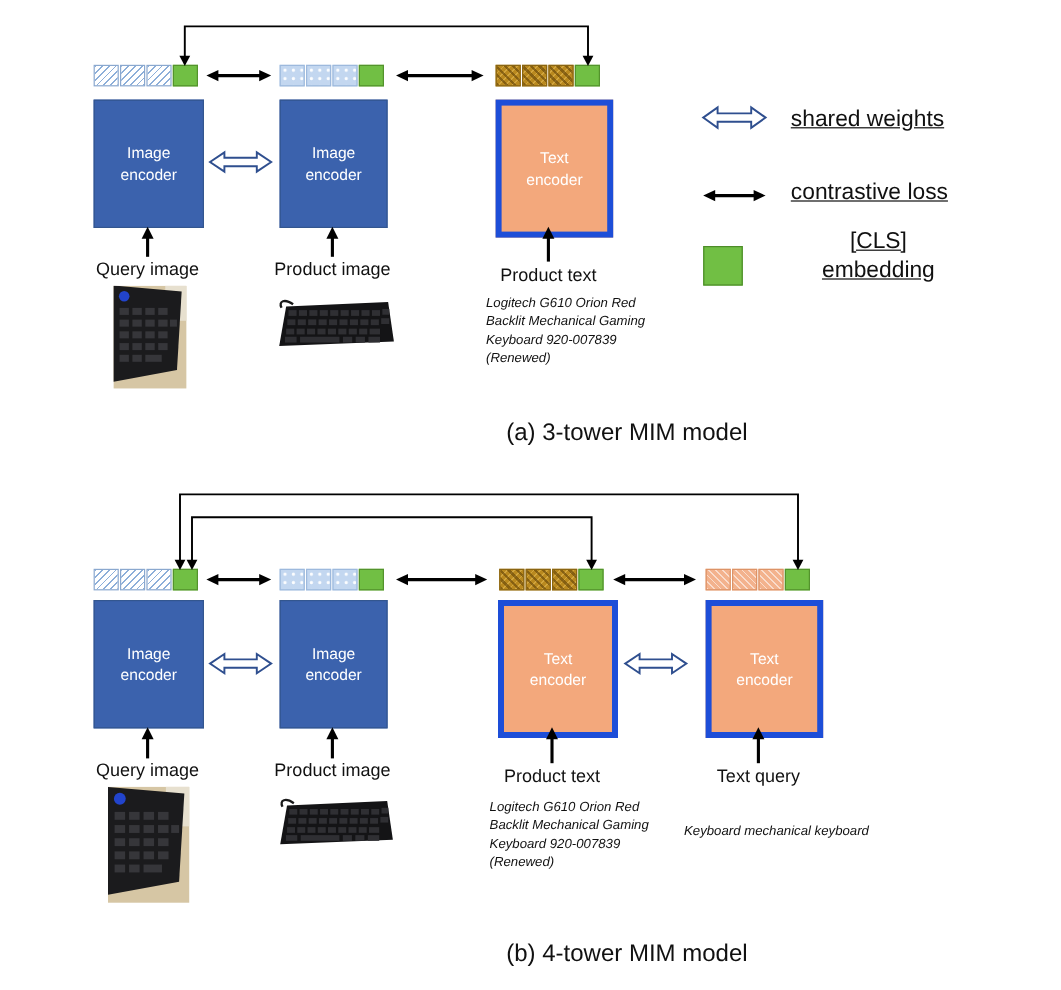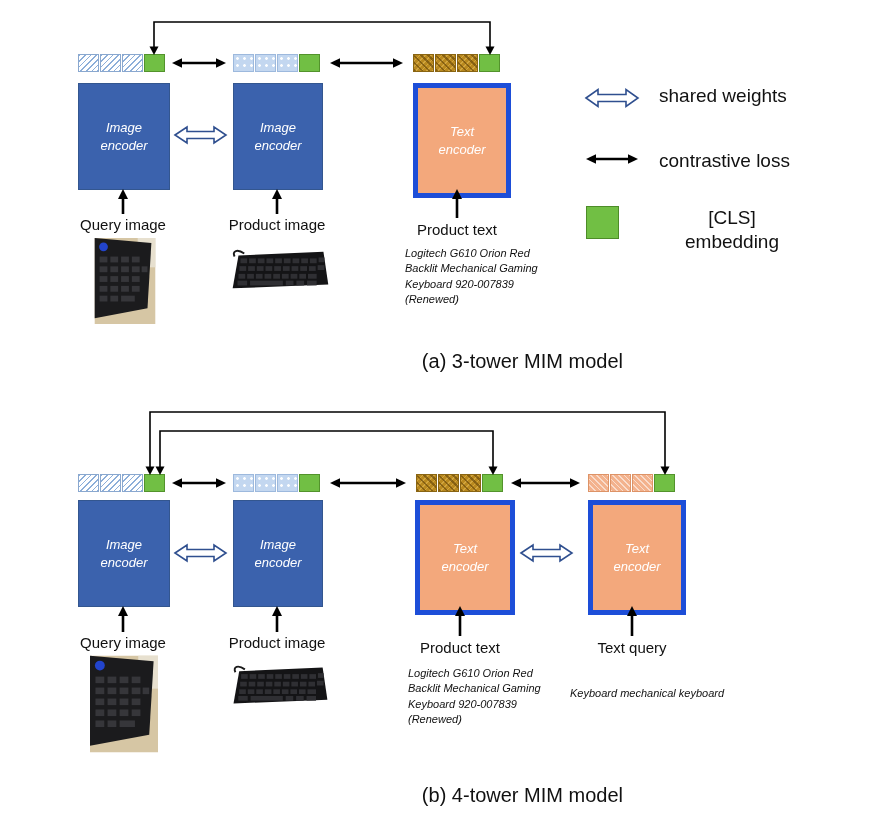--- a/index.html
+++ b/index.html
@@ -3,41 +3,41 @@
 <meta charset="utf-8">
 <style>
   html,body{margin:0;padding:0;background:#ffffff;font-family:"Liberation Sans",sans-serif;color:#111;}
   #canvas{position:relative;width:884px;height:825px;background:#fff;overflow:hidden;}
   #arrow-layer{position:absolute;left:0;top:0;pointer-events:none;}
   .conn{fill:none;stroke:#000;stroke-width:1.6;}
   .darr{stroke:#000;stroke-width:2.6;}
   .ahead{fill:#000;}
   .shared{fill:#fff;stroke:#2f4f8f;stroke-width:1.6;stroke-linejoin:miter;}
   .tower{position:absolute;height:105px;display:flex;align-items:center;justify-content:center;
-         text-align:center;color:#fff;font-size:13px;line-height:1.35;font-style:italic;}
+         text-align:center;color:#fff;font-size:13px;line-height:1.35;}
   .enc-blue{background:var(--encoder-blue,#3b62ad);border:1px solid #33568f;}
   .enc-orange{background:var(--encoder-orange,#f3a87c);border:5px solid #1d4ed8;}
   .enc-label{width:62px;}
   .strip{position:absolute;display:flex;gap:1px;}
   .cell{width:21px;height:18px;box-sizing:border-box;}
   .c-qimg{background:#fff;border:1px solid #8aa8cf;
           background-image:repeating-linear-gradient(135deg,rgba(120,160,210,.85) 0 1px,transparent 1px 4px);}
   .c-pimg{background:#c3d7f0;border:1px solid #9db9dd;
           background-image:radial-gradient(circle,rgba(255,255,255,.95) 1px,transparent 1.7px);background-size:7px 7px;}
   .c-ptxt{background:#b9891f;border:1px solid #8a6512;
           background-image:repeating-linear-gradient(45deg,rgba(90,60,5,.55) 0 2px,transparent 2px 5px),
                            repeating-linear-gradient(-45deg,rgba(235,195,95,.5) 0 1px,transparent 1px 4px);}
   .c-tq{background:#f3b28d;border:1px solid #dd9367;
         background-image:repeating-linear-gradient(45deg,rgba(255,255,255,.55) 0 1px,transparent 1px 4px);}
   .c-cls{background:var(--cls-green,#71bf44);border:1px solid #53932c;}
   .in-label{position:absolute;width:120px;text-align:center;font-size:15px;}
   .ptext{position:absolute;font-size:11px;font-style:italic;line-height:1.4;white-space:pre-line;}
   .caption{position:absolute;left:123px;width:500px;text-align:right;font-size:20px;}
   .photo{position:absolute;}
-  .legend-row{position:absolute;display:flex;align-items:flex-start;}
+  .legend-row{position:absolute;display:flex;align-items:flex-end;text-decoration:underline;}
   .legend-label{font-size:19px;margin-left:18px;white-space:nowrap;}
   .legend-sq{width:31px;height:31px;background:var(--cls-green,#71bf44);border:1px solid #4d8c28;}
   .legend-cls-text{width:150px;margin-left:38px;text-align:center;font-size:19px;line-height:1.25;}
 </style>
 </head>
 <body>
 
 <div id="canvas">
 
   <svg width="0" height="0" style="position:absolute" aria-hidden="true">
@@ -165,21 +165,21 @@
     <span class="legend-label">shared weights</span>
   </div>
   <div class="legend-row" style="left:583px;top:150px">
     <svg width="58" height="18">
       <line class="darr" x1="10" y1="9" x2="48" y2="9"></line>
       <polygon class="ahead" points="3,9 13,4.3 13,13.7"></polygon>
       <polygon class="ahead" points="55,9 45,4.3 45,13.7"></polygon>
     </svg>
     <span class="legend-label">contrastive loss</span>
   </div>
-  <div class="legend-row" style="left:586px;top:206px">
+  <div class="legend-row" style="left:586px;top:190px">
     <span class="legend-sq"></span>
     <span class="legend-cls-text">
       <span style="display:block">[CLS]</span>
       <span style="display:block">embedding</span>
     </span>
   </div>
 
   <div class="caption" style="top:350px">(a) 3-tower MIM model</div>
 
   <div class="strip" style="left:78px;top:474px">

